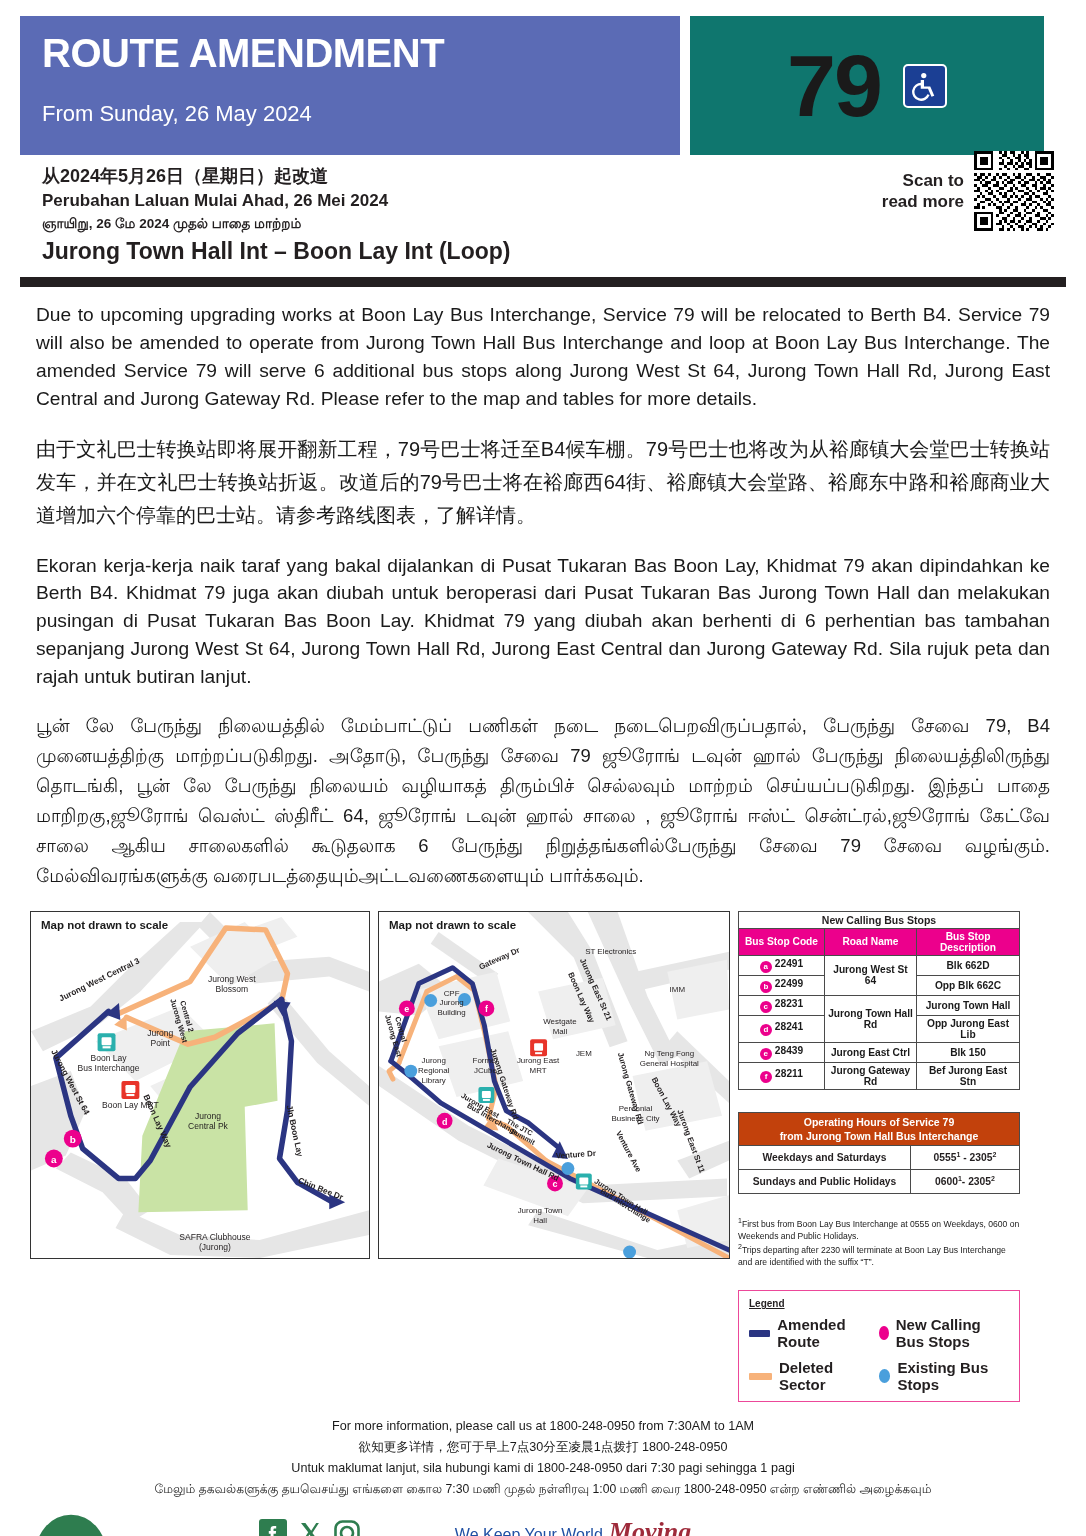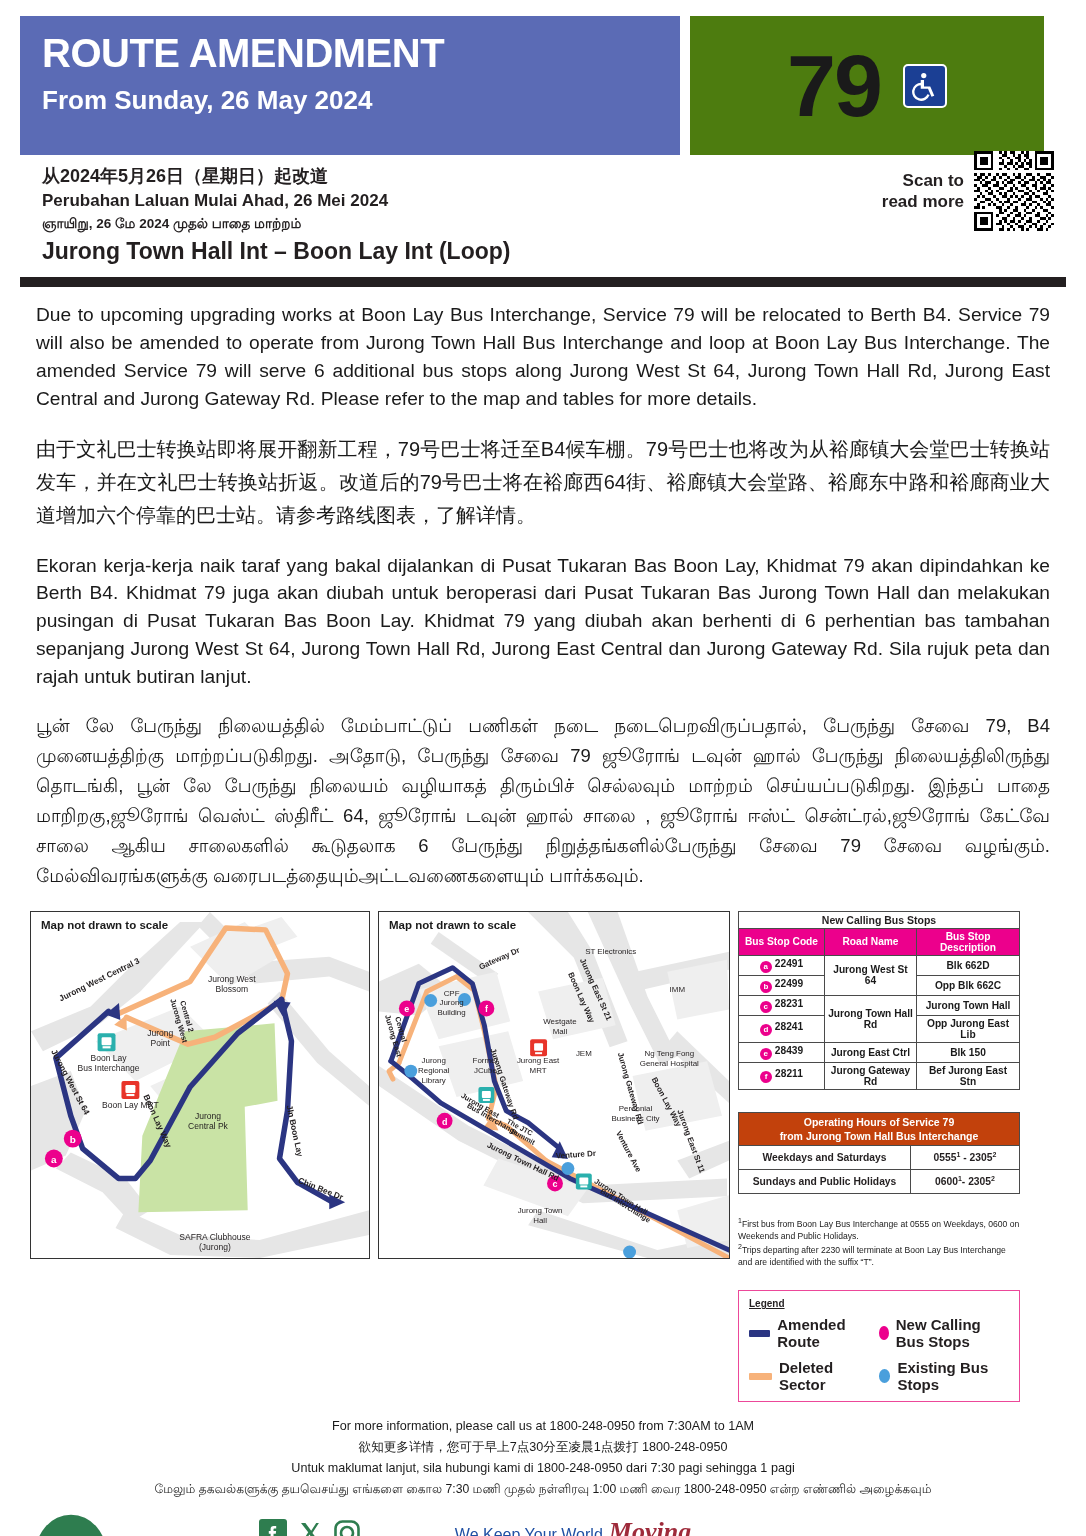--- a/index.html
+++ b/index.html
@@ -20,25 +20,25 @@
     background:#5b6bb5;
     flex:0 0 660px;
     height:139px;
     padding:16px 0 0 22px;
   }
   .title-main {
     color:#ffffff; font-size:40px; font-weight:bold; letter-spacing:-0.5px;
     line-height:1.05; white-space:nowrap;
   }
   .title-sub {
-    color:#ffffff; font-size:26px; font-weight:bold; margin-top:12px;
+    color:#ffffff; font-size:22px; font-weight:normal; margin-top:28px;
     line-height:1.1;
   }
   .route-block {
-    background:#4d7c0f;
+    background:#0f766e;
     flex:0 0 354px;
     height:139px;
     display:flex; align-items:center; justify-content:center; gap:22px;
   }
   .route-num { font-size:88px; font-weight:bold; color:#1a1a1a; line-height:1; letter-spacing:-2px;}
   .wheelchair {
     width:44px; height:44px; background:#1b3f94; border-radius:5px;
     display:flex; align-items:center; justify-content:center;
     border:2px solid #ffffff;
   }

